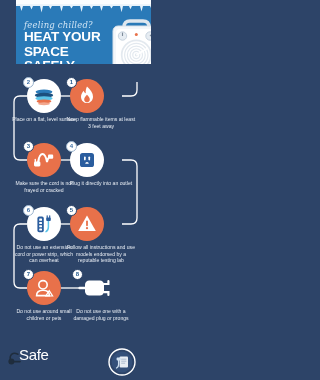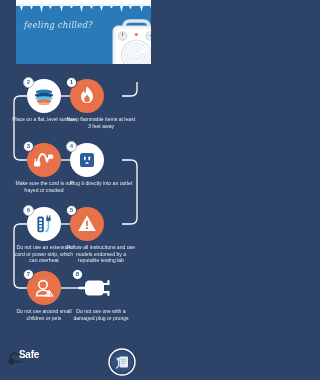--- a/index.html
+++ b/index.html
@@ -57,21 +57,21 @@
     font-size:5.1px; line-height:6.6px;
     color:#e8edf4; text-align:center;
   }
   .cap.wide { width:70px; }
 
   
   .footer { position:absolute; left:0; top:346px; width:151px; height:34px; }
   .logo-mark { position:absolute; left:8px; top:5px; width:13px; height:18px; }
   .logo-text {
     position:absolute; left:19px; top:4px;
-    font-size:10px; line-height:9.5px; font-weight:bold; color:#ffffff;
+    font-size:15px; line-height:9.5px; font-weight:normal; color:#ffffff;
     letter-spacing:-.3px;
   }
   .logo-text .l2 { display:block; margin-top:.5px; }
   .seal { position:absolute; left:108px; top:2px; width:28px; height:28px; }
 </style>
 </head>
 <body>
 
 <div class="page">
 
@@ -83,20 +83,24 @@
                L33 6 L34.4 9 L36 6 L44 6 L45.5 11.5 L47 6 L54 6 L55.4 8.5 L57 6
                L64 6 L65.6 12 L67 6 L74 6 L75.4 9 L77 6 L84 6 L85.5 11 L87 6
                L94 6 L95.4 8.6 L97 6 L104 6 L105.6 12.2 L107 6 L113 6 L114.4 9.2 L116 6
                L124 6 L125.5 11.4 L127 6 L134 6 L135.4 8.8 L137 6 L144 6 L145.5 10.6 L147 6
                L151 6 L151 0 L0 0 Z" fill="#e9f3fa"></path>
       <path d="M0 4.2 L151 4.2 L151 0 L0 0 Z" fill="#ffffff" opacity=".85"></path>
     </svg>
 
     <div class="hdr-script">feeling chilled?</div>
 
+    <div class="hdr-title">
+      <span>HEAT YOUR</span><br>
+      <span>SPACE SAFELY</span>
+    </div>
 
     <svg class="heater" viewBox="0 0 55 68">
       <path d="M15 13 q0 -6 6 -6 h13 q6 0 6 6" fill="none" stroke="#dfe7ee" stroke-width="3.4" stroke-linecap="round"></path>
       <rect x="4" y="12" width="47" height="48" rx="5" fill="#f4f7fa" stroke="#d8e1e9" stroke-width="1"></rect>
       <rect x="7" y="15" width="41" height="42" rx="4" fill="#ffffff"></rect>
       <circle cx="13.5" cy="22" r="4.2" fill="#e6ecf2" stroke="#c3cfdb" stroke-width=".9"></circle>
       <line x1="13.5" y1="22" x2="13.5" y2="18.6" stroke="#7d8b99" stroke-width="1.1"></line>
       <circle cx="41" cy="22" r="4.2" fill="#e6ecf2" stroke="#c3cfdb" stroke-width=".9"></circle>
       <line x1="41" y1="22" x2="43.4" y2="19.6" stroke="#7d8b99" stroke-width="1.1"></line>
       <circle cx="27.3" cy="20.4" r="1.5" fill="#e8714a"></circle>

